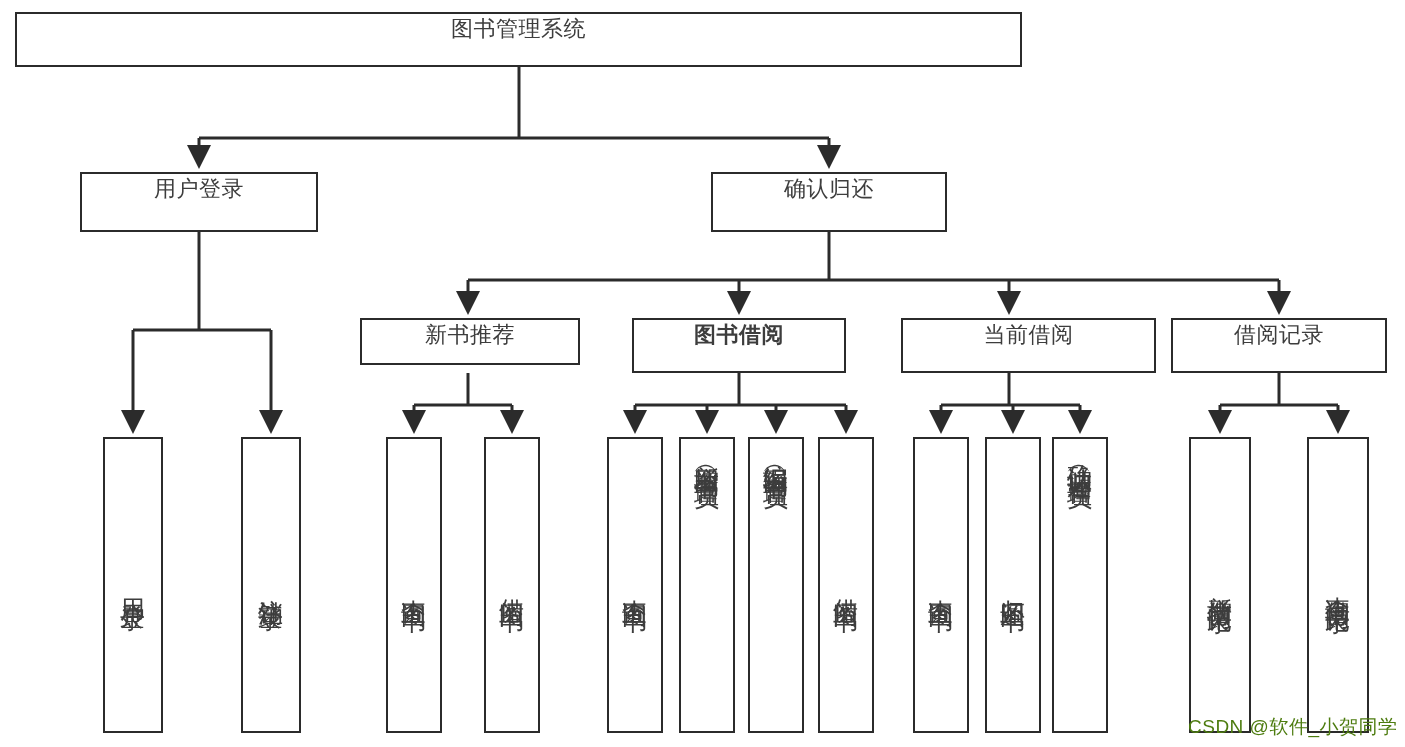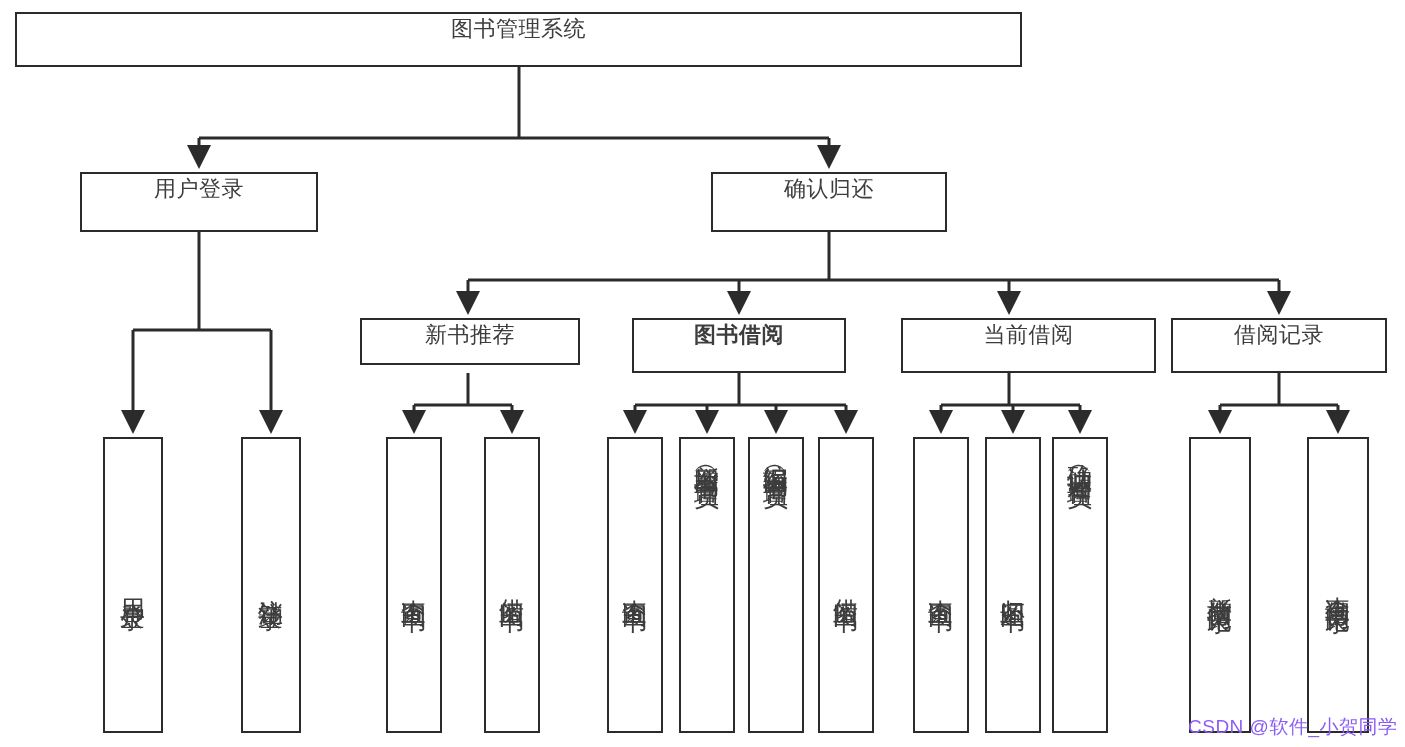--- a/index.html
+++ b/index.html
@@ -52,21 +52,21 @@
     letter-spacing: 3px;
     white-space: nowrap;
   }
   .node.v-node.centered {
     align-items: center;
     padding-top: 0;
   }
   .watermark {
     position: absolute;
     font-size: 19px;
-    color: #8b5cf6;
+    color: #4d7c0f;
     white-space: nowrap;
     letter-spacing: 0.5px;
   }
 </style>
 </head>
 <body>
 
 <div id="canvas">
 
   <svg id="edges" viewBox="0 0 1405 747" xmlns="http://www.w3.org/2000/svg">

